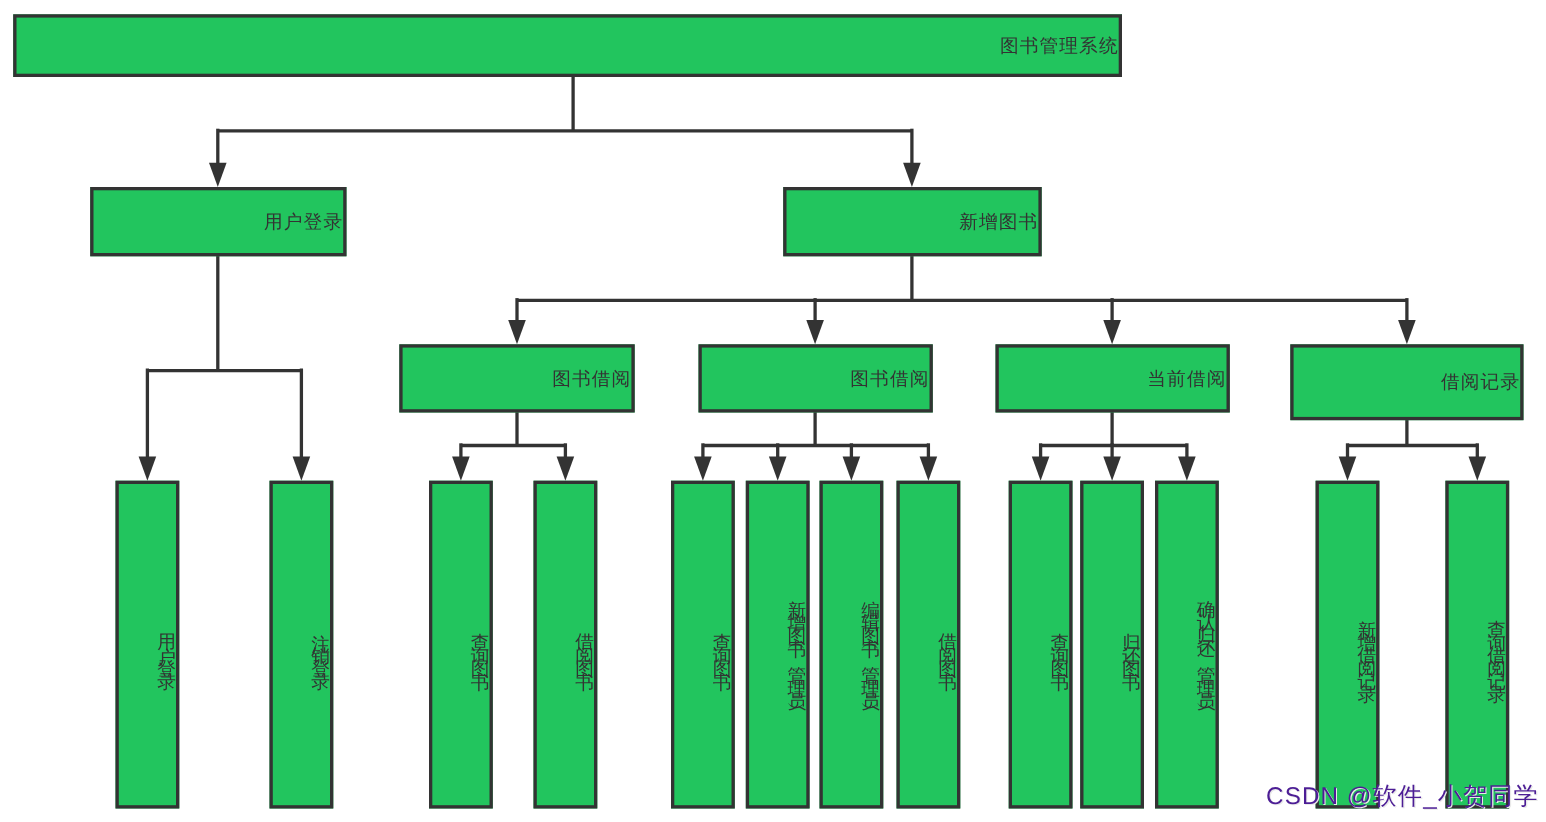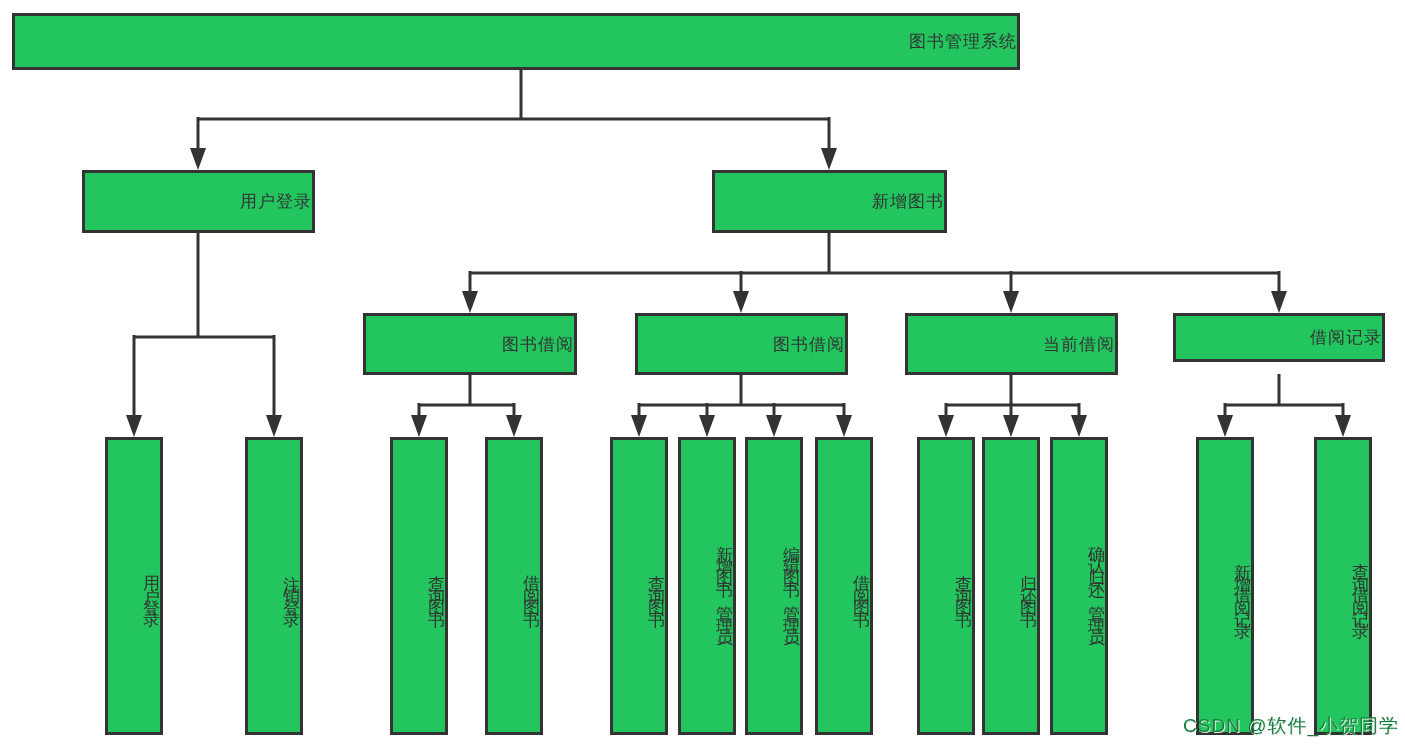--- a/index.html
+++ b/index.html
@@ -37,22 +37,22 @@
     writing-mode: vertical-lr;
     text-orientation: mixed;
     letter-spacing: 12px;
     line-height: 1;
     white-space: nowrap;
   }
   .watermark {
     position: absolute;
     right: 6px;
     bottom: 8px;
-    font-size: 19px;
-    color: #15803d;
+    font-size: 22px;
+    color: #4c1d95;
     letter-spacing: 1px;
     z-index: 2;
     text-shadow: 1px 1px 0 #e9e9e9;
   }
 </style>
 </head>
 <body>
 
 <div id="canvas">
 
@@ -136,21 +136,21 @@
 
   <div class="node hnode" style="left:363px; top:313px; width:214px; height:62px;">
     <span>图书借阅</span>
   </div>
   <div class="node hnode" style="left:635px; top:313px; width:213px; height:62px;font-family:Liberation Mono, monospace;">
     <span>图书借阅</span>
   </div>
   <div class="node hnode" style="left:905px; top:313px; width:213px; height:62px;">
     <span>当前借阅</span>
   </div>
-  <div class="node hnode" style="left:1173px; top:313px; width:212px; height:49px;">
+  <div class="node hnode" style="left:1173px; top:313px; width:212px; height:69px;">
     <span>借阅记录</span>
   </div>
 
   <div class="node vnode" style="left:105px; top:437px; width:58px; height:298px;">
     <span>用户登录</span>
   </div>
   <div class="node vnode" style="left:245px; top:437px; width:58px; height:298px;">
     <span>注销登录</span>
   </div>
   <div class="node vnode" style="left:390px; top:437px; width:58px; height:298px;">

